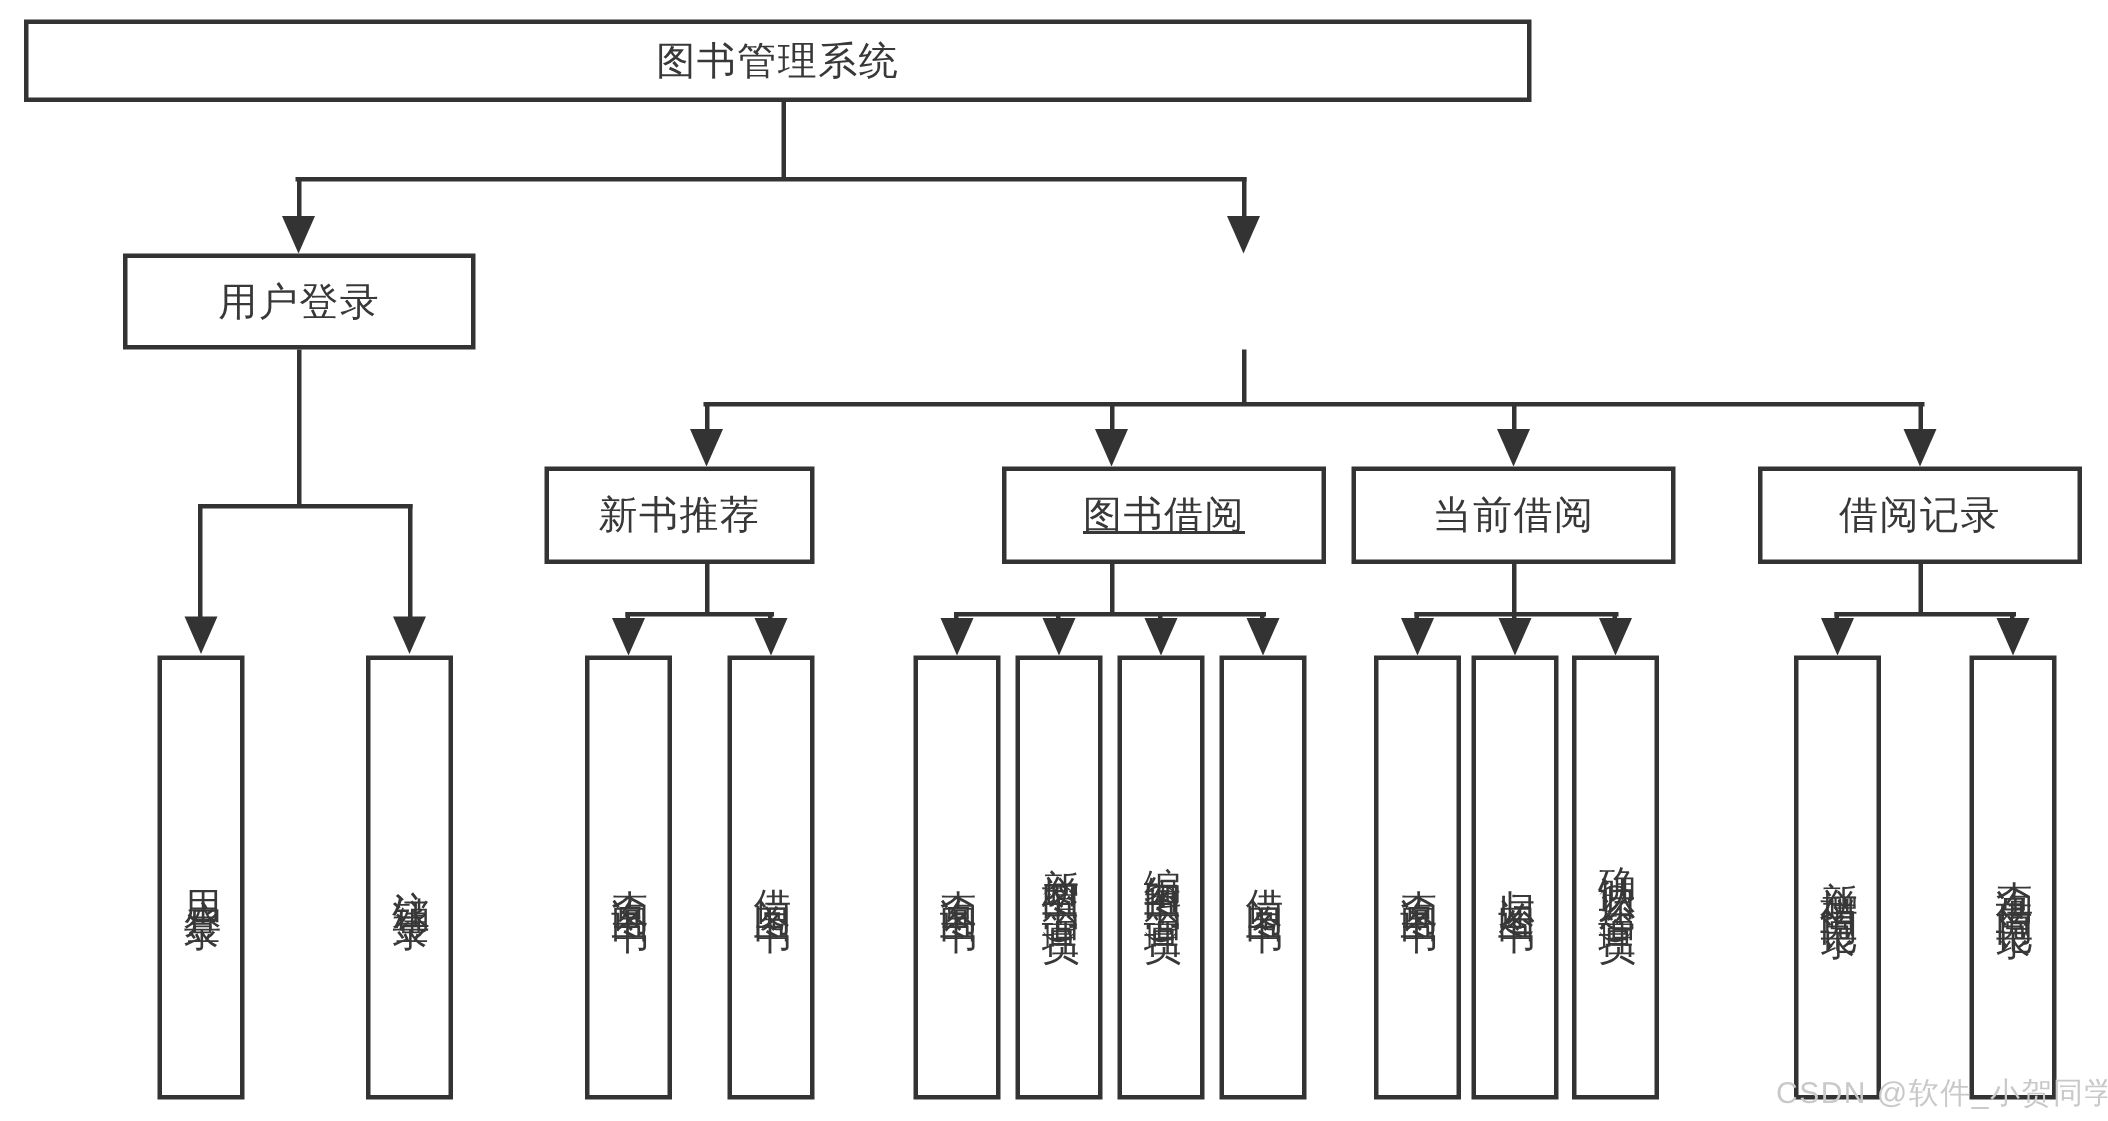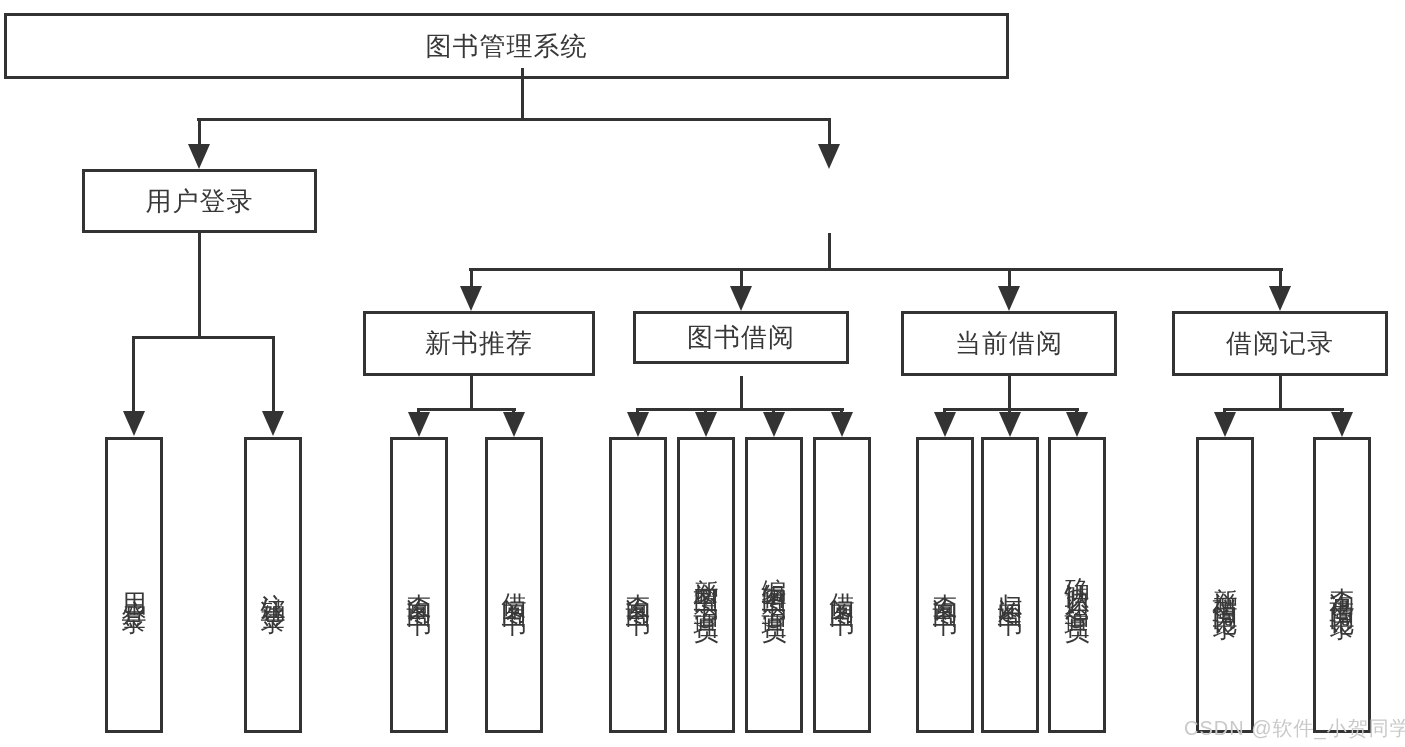--- a/index.html
+++ b/index.html
@@ -28,21 +28,21 @@
   .watermark {
     position:absolute; left:1184px; top:715px; font-size:20px;
     color:#c9c9c9; letter-spacing:1px; z-index:5; white-space:nowrap;
   }
 </style>
 </head>
 <body>
 
 <div id="stage">
 
-  <div class="box" style="left:4px; top:13px; width:1005px; height:66px;font-family:Liberation Serif, serif;">
+  <div class="box" style="left:16px; top:13px; width:1005px; height:55px;font-family:Liberation Serif, serif;">
     <span>图书管理系统</span>
   </div>
 
   <div class="vline" style="left:521px; top:68px; height:50px;"></div>
   <div class="hline" style="left:197px; top:118px; width:634px;"></div>
   <div class="vline" style="left:198px; top:118px; height:30px;"></div>
   <div class="arrow" style="left:188px; top:144px;"></div>
   <div class="vline" style="left:828px; top:118px; height:30px;"></div>
   <div class="arrow" style="left:818px; top:144px;"></div>
 
@@ -61,24 +61,24 @@
   <div class="hline" style="left:469px; top:268px; width:814px;"></div>
   <div class="vline" style="left:470px; top:268px; height:20px;"></div>
   <div class="arrow" style="left:460px; top:286px;"></div>
   <div class="vline" style="left:740px; top:268px; height:20px;"></div>
   <div class="arrow" style="left:730px; top:286px;"></div>
   <div class="vline" style="left:1008px; top:268px; height:20px;"></div>
   <div class="arrow" style="left:998px; top:286px;"></div>
   <div class="vline" style="left:1279px; top:268px; height:20px;"></div>
   <div class="arrow" style="left:1269px; top:286px;"></div>
 
-  <div class="box" style="left:363px; top:311px; width:232px; height:65px;align-items:center;">
+  <div class="box" style="left:363px; top:311px; width:180px; height:65px;align-items:center;">
     <span>新书推荐</span>
   </div>
-  <div class="box" style="left:633px; top:311px; width:216px; height:53px;">
+  <div class="box" style="left:668px; top:311px; width:216px; height:65px;text-decoration:underline;">
     <span>图书借阅</span>
   </div>
   <div class="box" style="left:901px; top:311px; width:216px; height:65px;">
     <span>当前借阅</span>
   </div>
   <div class="box" style="left:1172px; top:311px; width:216px; height:65px;">
     <span>借阅记录</span>
   </div>
 
   <div class="vline" style="left:470px; top:376px; height:32px;"></div>

